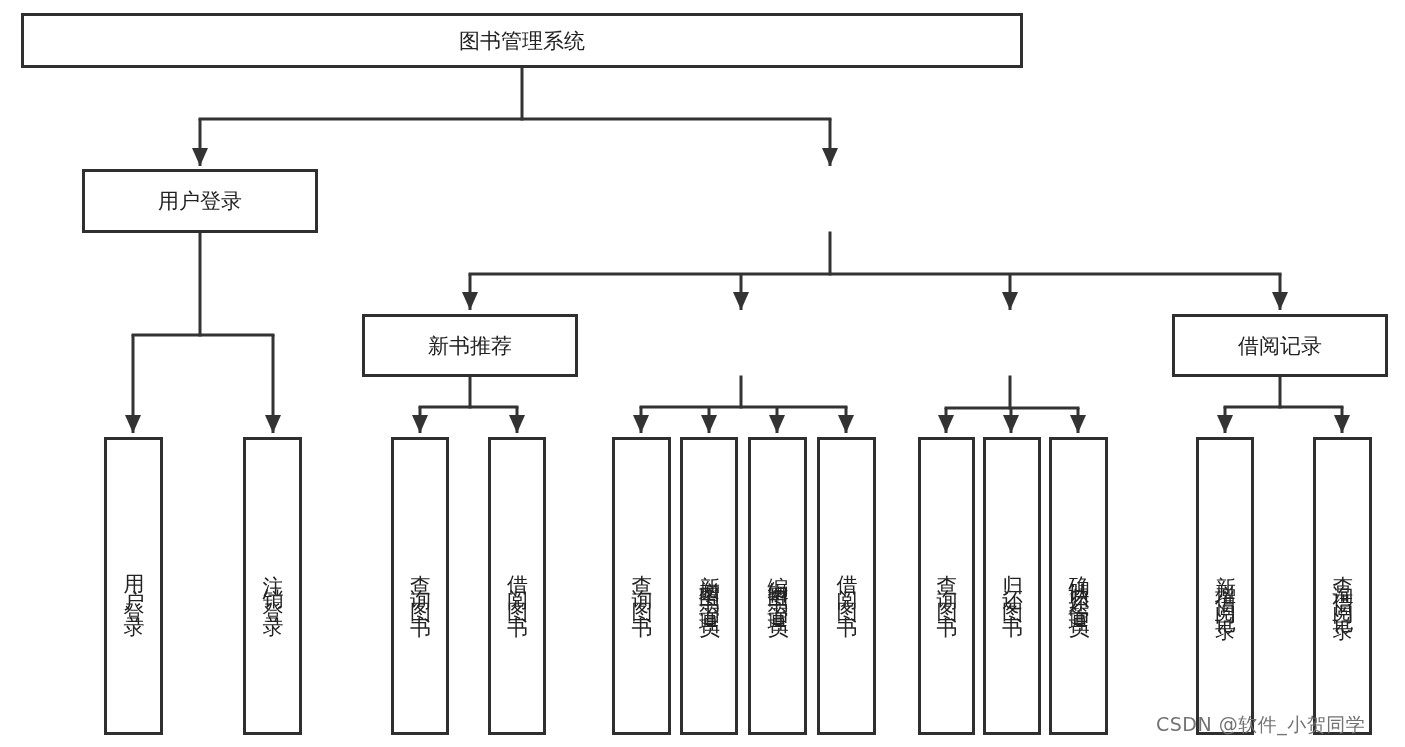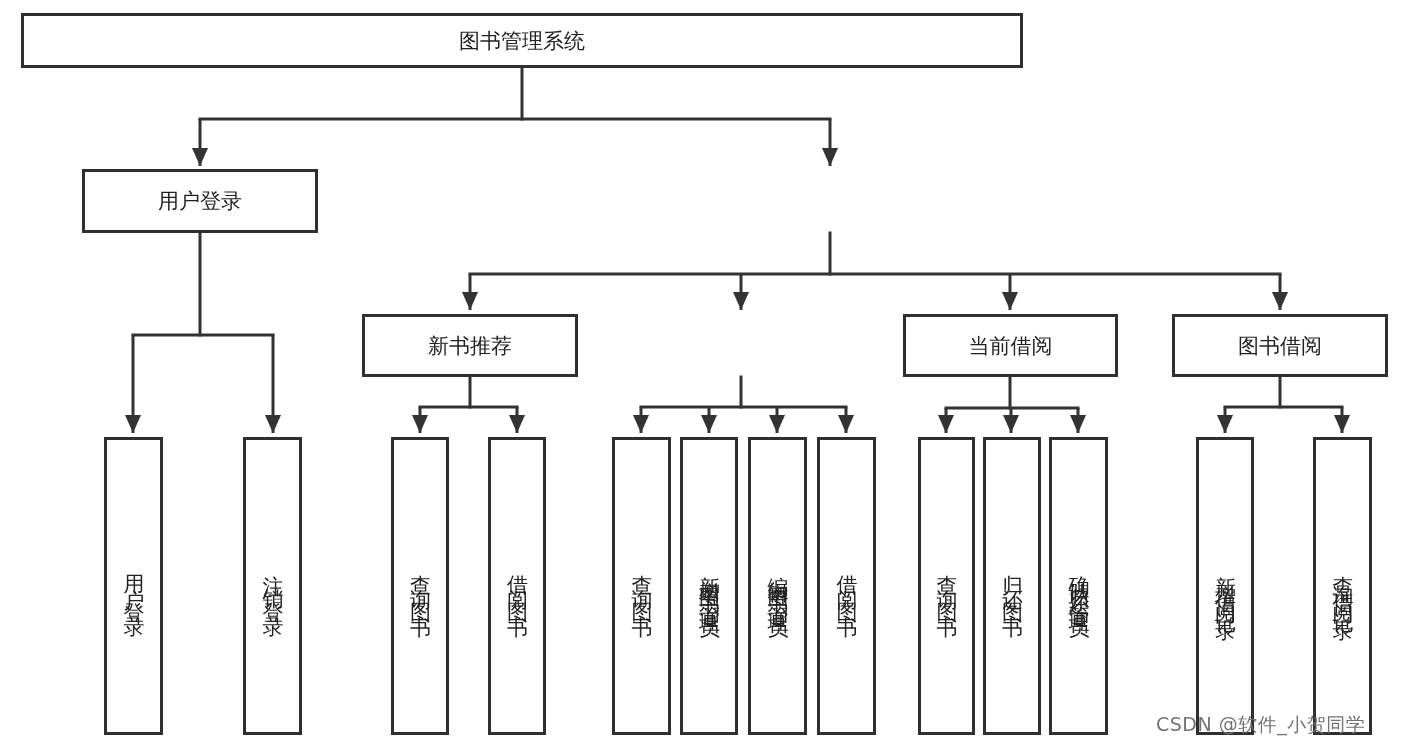--- a/index.html
+++ b/index.html
@@ -122,25 +122,22 @@
     <span>图书管理系统</span>
   </div>
 
   <div class="node" style="left:82px;top:169px;width:236px;height:64px">
     <span>用户登录</span>
   </div>
 
   <div class="node" style="left:362px;top:314px;width:216px;height:63px">
     <span>新书推荐</span>
   </div>
-  <div class="node" style="left:903px;top:314px;width:215px;height:63px">
-    <span>当前借阅</span>
-  </div>
   <div class="node" style="left:1172px;top:314px;width:216px;height:63px">
-    <span>图书借阅</span>
+    <span>借阅记录</span>
   </div>
 
   <div class="node" style="left:104px;top:437px;width:59px;height:298px">
     <span class="vlabel ls4">用户登录</span>
   </div>
   <div class="node" style="left:243px;top:437px;width:59px;height:298px">
     <span class="vlabel ls4">注销登录</span>
   </div>
 
   <div class="node" style="left:391px;top:437px;width:58px;height:298px">

